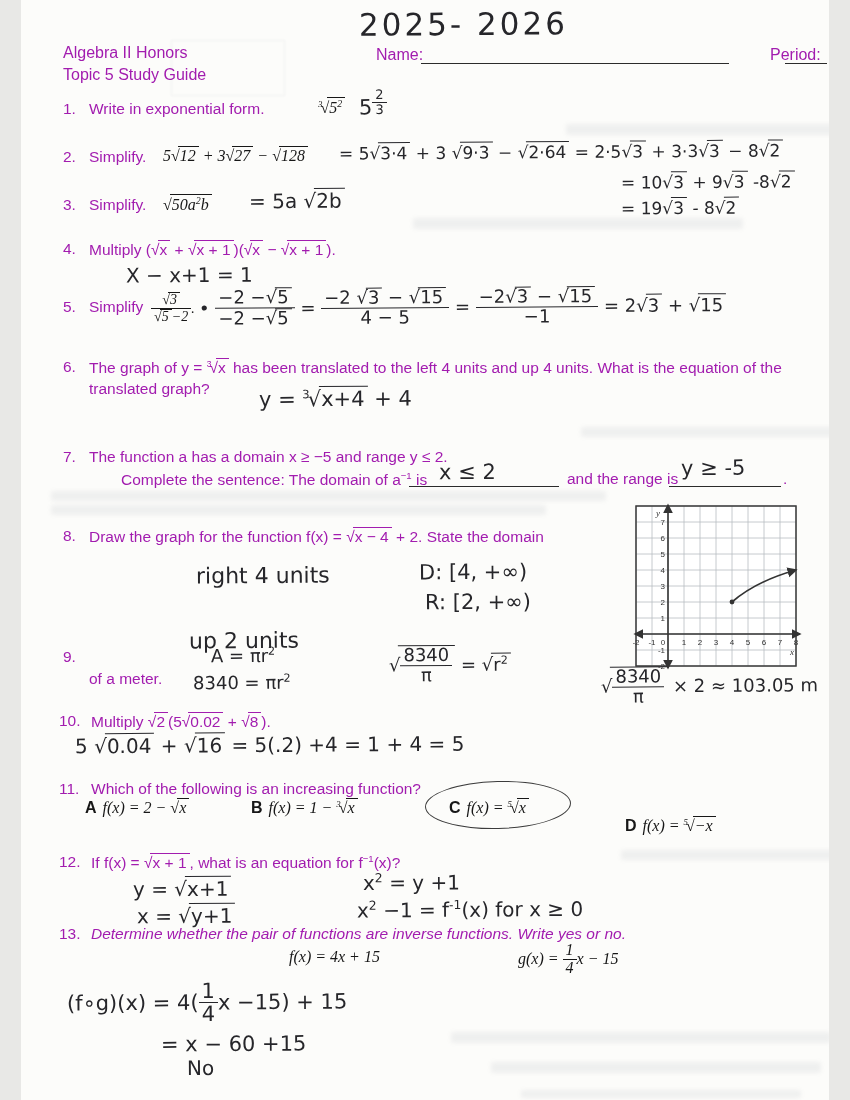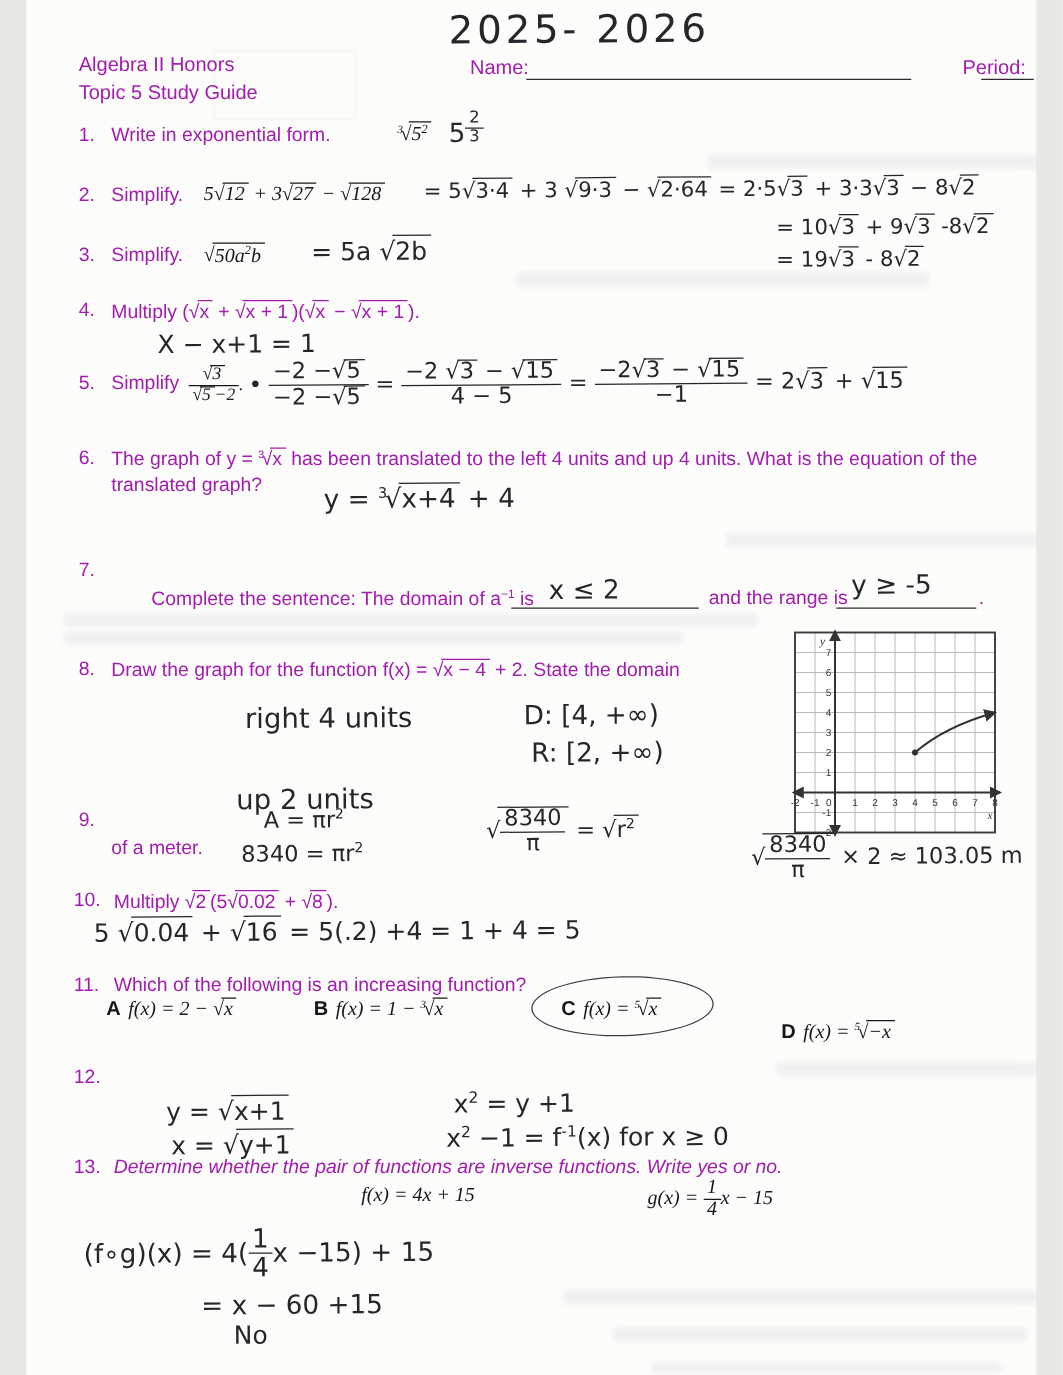--- a/index.html
+++ b/index.html
@@ -77,20 +77,21 @@
   <div class="abs pt" style="left:68px;top:298px;">Simplify</div>
   <div class="abs pm" style="left:130px;top:292px;font-size:14px;"><span class="fr"><span class="num"><span class="rt"><span class="rsign">√</span><span class="vinc">3</span></span></span><span class="den"><span class="rt"><span class="rsign">√</span><span class="vinc">5</span></span>−2</span></span>.</div>
   <div class="abs hw" style="left:178px;top:286px;font-size:18px;">• <span class="fr"><span class="num">−2 −<span class="rt"><span class="rsign">√</span><span class="vinc">5</span></span></span><span class="den">−2 −<span class="rt"><span class="rsign">√</span><span class="vinc">5</span></span></span></span>  =  <span class="fr"><span class="num">−2 <span class="rt"><span class="rsign">√</span><span class="vinc">3</span></span> − <span class="rt"><span class="rsign">√</span><span class="vinc">15</span></span></span><span class="den">4 − 5</span></span>  =  <span class="fr"><span class="num">−2<span class="rt"><span class="rsign">√</span><span class="vinc">3</span></span> − <span class="rt"><span class="rsign">√</span><span class="vinc">15</span></span></span><span class="den">−1</span></span>  =   2<span class="rt"><span class="rsign">√</span><span class="vinc">3</span></span>  + <span class="rt"><span class="rsign">√</span><span class="vinc">15</span></span></div>
 
   <div class="abs pt" style="left:42px;top:358px;">6.</div>
   <div class="abs pt" style="left:68px;top:358px;">The graph of y = <span class="rt"><span class="ridx">3</span><span class="rsign">√</span><span class="vinc">x</span></span> has been translated to the left 4 units and up 4 units.  What is the equation of the</div>
   <div class="abs pt" style="left:68px;top:380px;text-align:center;">translated graph?</div>
   <div class="abs hw" style="left:238px;top:386px;font-size:21px;">y =  <span class="rt"><span class="ridx">3</span><span class="rsign">√</span><span class="vinc">x+4</span></span>  + 4</div>
 
   <div class="abs pt" style="left:42px;top:448px;">7.</div>
+  <div class="abs pt" style="left:68px;top:448px;">The function a has a domain x ≥ −5 and range y ≤ 2.</div>
   <div class="abs pt" style="left:100px;top:470px;">Complete the sentence:  The domain of a<sup>−1</sup> is</div>
   <div class="blank-line" style="left:388px;top:486px;width:150px;"></div>
   <div class="abs hw" style="left:418px;top:460px;font-size:21px;">x ≤ 2</div>
   <div class="abs pt" style="left:546px;top:470px;">and the range is</div>
   <div class="blank-line" style="left:648px;top:486px;width:112px;"></div>
   <div class="abs hw" style="left:660px;top:456px;font-size:21px;">y ≥ -5</div>
   <div class="abs pt" style="left:762px;top:470px;">.</div>
 
   <div class="abs pt" style="left:42px;top:527px;">8.</div>
   <div class="abs pt" style="left:68px;top:527px;">Draw the graph for the function f(x) = <span class="rt"><span class="rsign">√</span><span class="vinc">x − 4</span></span> + 2.  State the domain</div>
@@ -180,20 +181,21 @@
   </div>
   <div class="abs pm" style="left:428px;top:798px;">
     <span class="optletter">C</span><span>f(x) = <span class="rt"><span class="ridx">5</span><span class="rsign">√</span><span class="vinc">x</span></span></span>
   </div>
   <div class="circle-mark" style="left:404px;top:781px;width:144px;height:46px;"></div>
   <div class="abs pm" style="left:604px;top:816px;">
     <span class="optletter">D</span><span>f(x) = <span class="rt"><span class="ridx">5</span><span class="rsign">√</span><span class="vinc">−x</span></span></span>
   </div>
 
   <div class="abs pt" style="left:38px;top:853px;">12.</div>
+  <div class="abs pt" style="left:70px;top:853px;">If f(x) = <span class="rt"><span class="rsign">√</span><span class="vinc">x + 1</span></span>, what is an equation for f<sup>−1</sup>(x)?</div>
   <div class="abs hw" style="left:112px;top:876px;font-size:20px;">y = <span class="rt"><span class="rsign">√</span><span class="vinc">x+1</span></span></div>
   <div class="abs hw" style="left:116px;top:903px;font-size:20px;">x = <span class="rt"><span class="rsign">√</span><span class="vinc">y+1</span></span></div>
   <div class="abs hw" style="left:342px;top:870px;font-size:20px;">x<sup>2</sup> = y +1</div>
   <div class="abs hw" style="left:336px;top:897px;font-size:20px;">x<sup>2</sup> −1  =  f<sup>-1</sup>(x)   for x ≥ 0</div>
 
   <div class="abs pt" style="left:38px;top:925px;">13.</div>
   <div class="abs pt" style="left:70px;top:925px;font-style:italic;">Determine whether the pair of functions are inverse functions.  Write yes or no.</div>
   <div class="abs pm" style="left:268px;top:948px;">f(x) = 4x + 15</div>
   <div class="abs pm" style="left:497px;top:942px;">g(x) = <span class="fr"><span class="num">1</span><span class="den">4</span></span>x − 15</div>
   <div class="abs hw" style="left:46px;top:980px;font-size:21px;">(f∘g)(x) =  4(<span class="fr"><span class="num">1</span><span class="den">4</span></span>x −15)  + 15</div>

